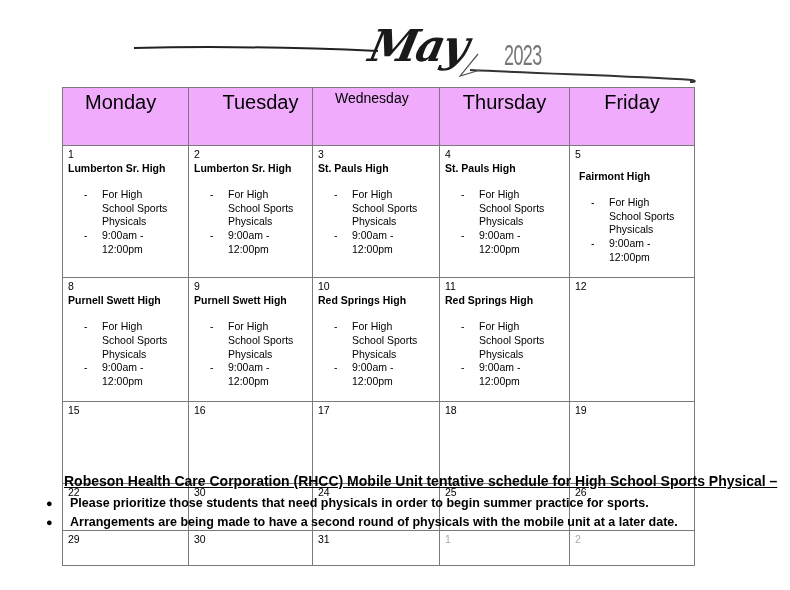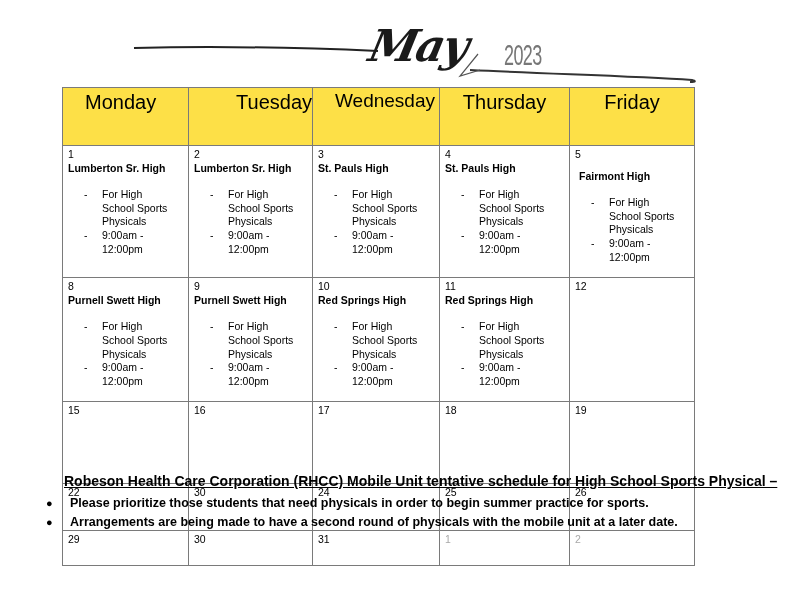--- a/index.html
+++ b/index.html
@@ -22,26 +22,26 @@
 
     table.cal {
       position: absolute; left: 62px; top: 87px;
       border-collapse: collapse; table-layout: fixed;
       width: 632px;
     }
     table.cal th, table.cal td {
       border: 1px solid #7a7a7a; padding: 0; vertical-align: top;
     }
     table.cal th {
-      background: #fde047; height: 54px;
+      background: #f0abfc; height: 54px;
       font-weight: normal; font-size: 20px; text-align: center;
       padding-top: 3px;
     }
-    table.cal th.wed { font-size: 19px; padding-top: 2px; text-align: left; padding-left: 22px; }
-    table.cal th.tue { text-align: right; padding-left: 20px; }
+    table.cal th.wed { font-size: 14px; padding-top: 2px; text-align: left; padding-left: 22px; }
+    table.cal th.tue { text-align: center; padding-left: 20px; }
     table.cal th.mon { text-align: left; padding-left: 22px; }
     table.cal th .lbl { display: inline-block; }
 
     table.cal td { font-family: "Liberation Sans", sans-serif; font-size: 10.5px; line-height: 13.6px; padding: 2px 4px 0 5px; }
     .row1 td, .row2 td { height: 78px; }
     .row3 td { height: 79px; }
     .row4 td { height: 44px; }
     .row5 td { height: 32px; }
 
     .daynum { display: block; }

